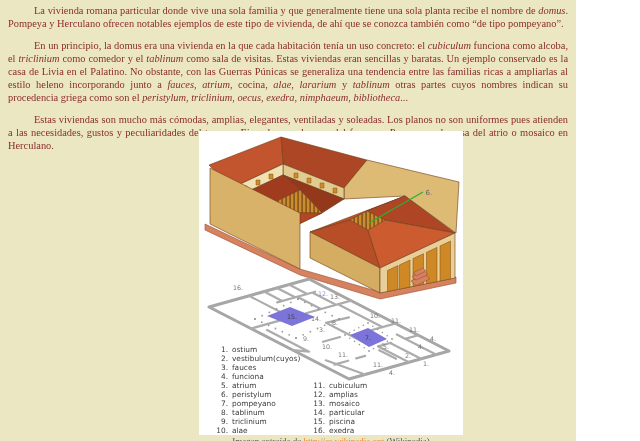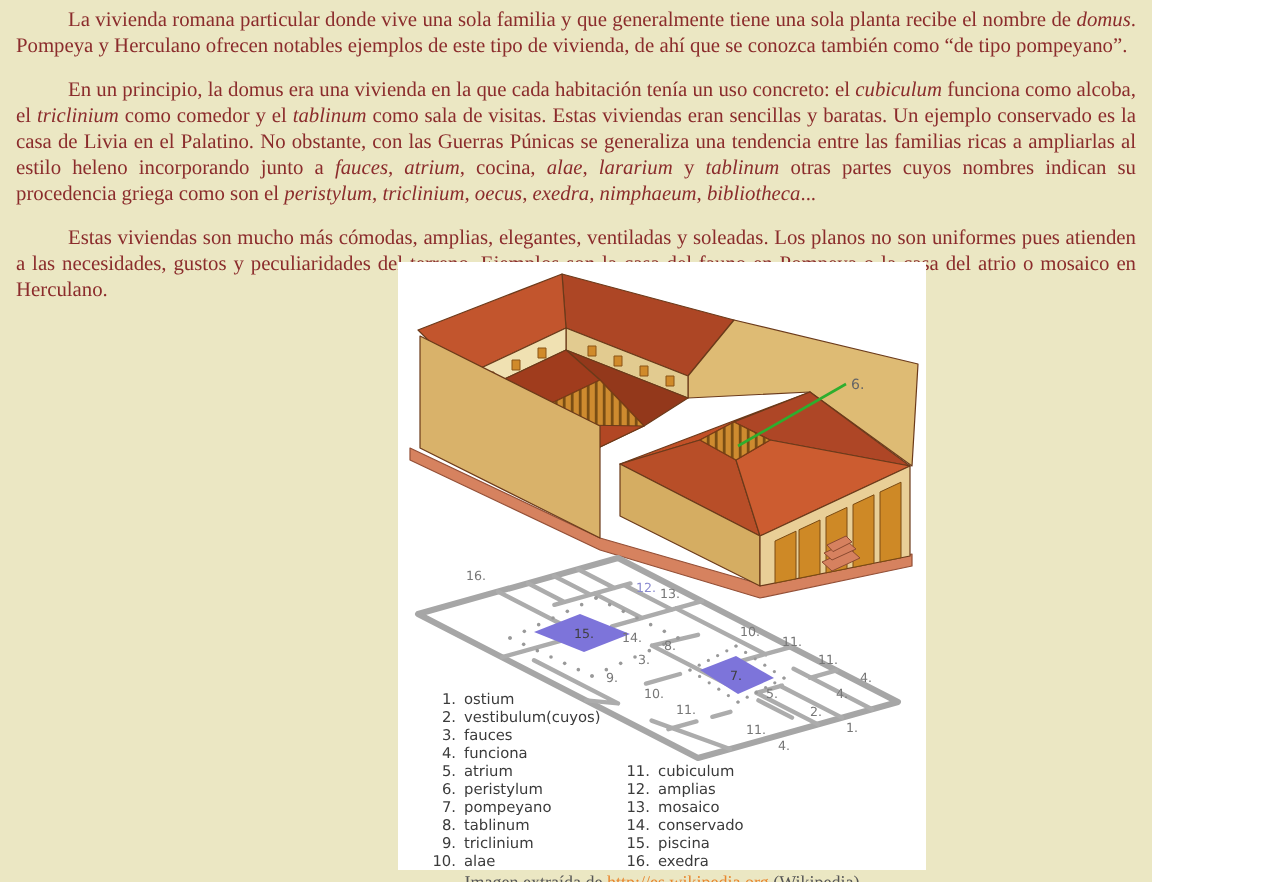--- a/index.html
+++ b/index.html
@@ -213,21 +213,21 @@
         <div><span class="lnum">6.</span><span>peristylum</span></div>
         <div><span class="lnum">7.</span><span>pompeyano</span></div>
         <div><span class="lnum">8.</span><span>tablinum</span></div>
         <div><span class="lnum">9.</span><span>triclinium</span></div>
         <div><span class="lnum">10.</span><span>alae</span></div>
       </div>
     <div id="lcol2" class="legend-col">
         <div><span class="lnum">11.</span><span>cubiculum</span></div>
         <div><span class="lnum">12.</span><span>amplias</span></div>
         <div><span class="lnum">13.</span><span>mosaico</span></div>
-        <div><span class="lnum">14.</span><span>conservado</span></div>
+        <div><span class="lnum">14.</span><span>particular</span></div>
         <div><span class="lnum">15.</span><span>piscina</span></div>
         <div><span class="lnum">16.</span><span>exedra</span></div>
       </div>
   </div>
 
   <div class="caption">
     <span>Imagen extraída de </span><span class="cap-link">http://es.wikipedia.org</span><span> (Wikipedia)</span>
   </div>
 
 </div>

